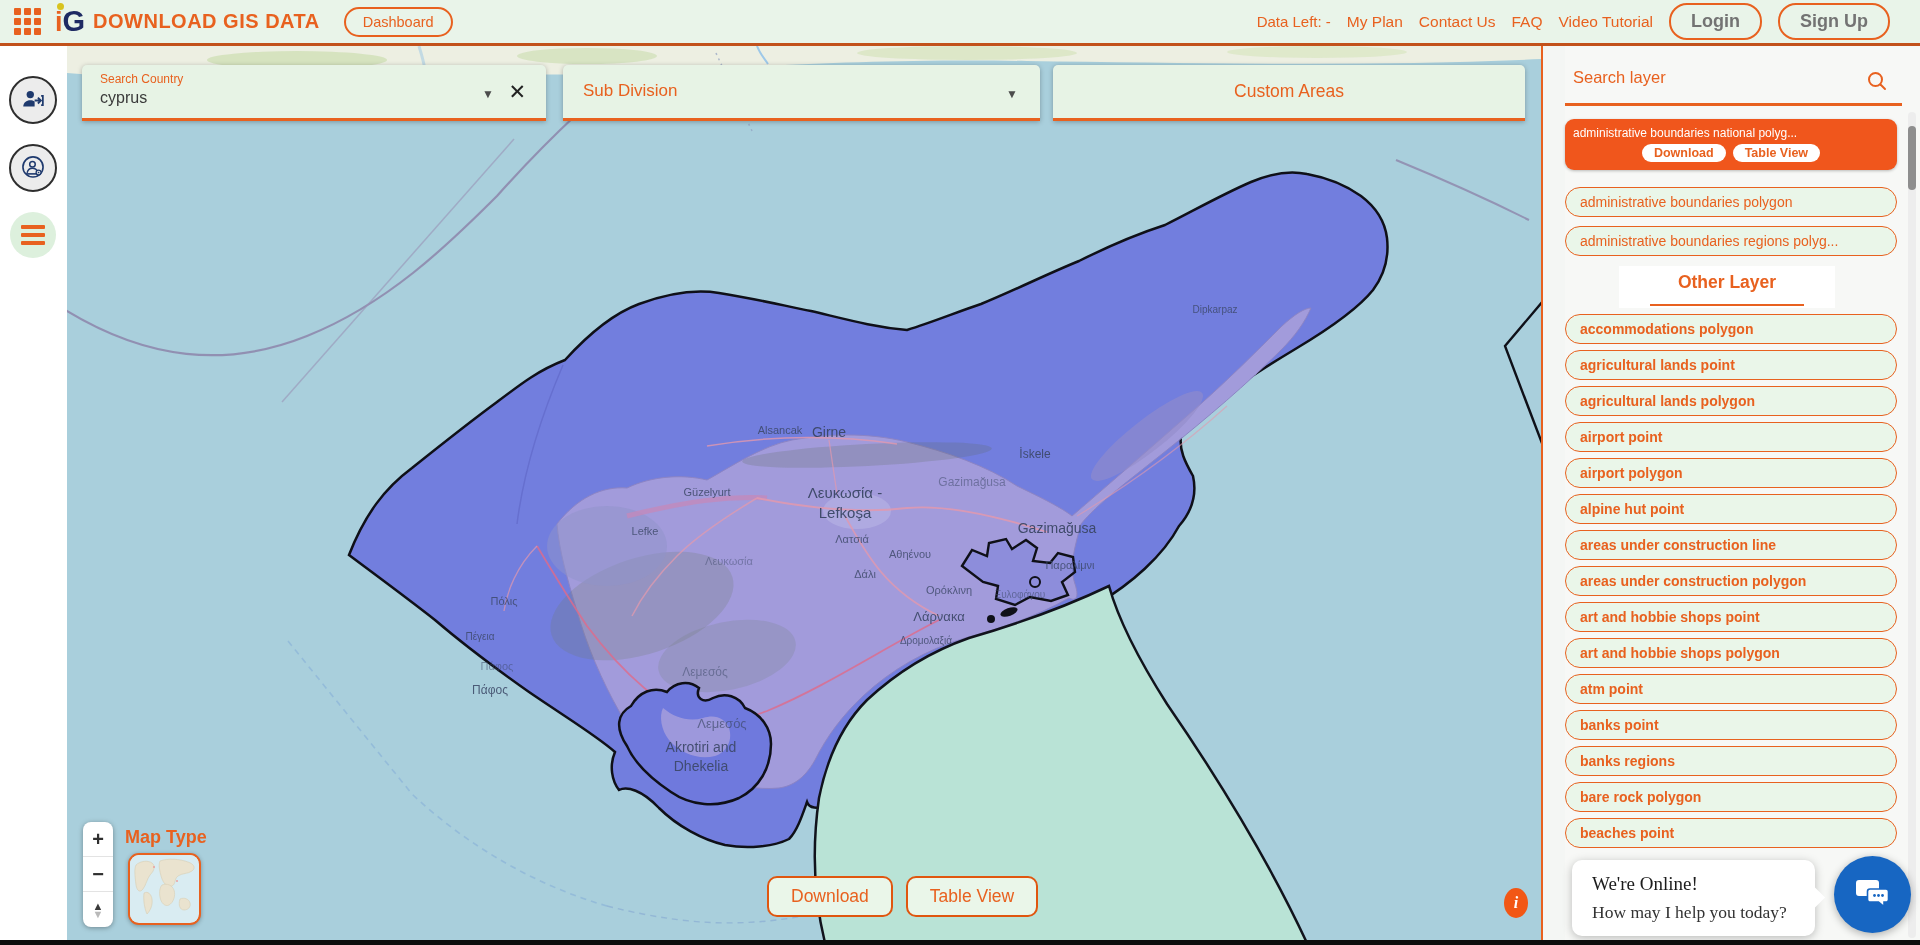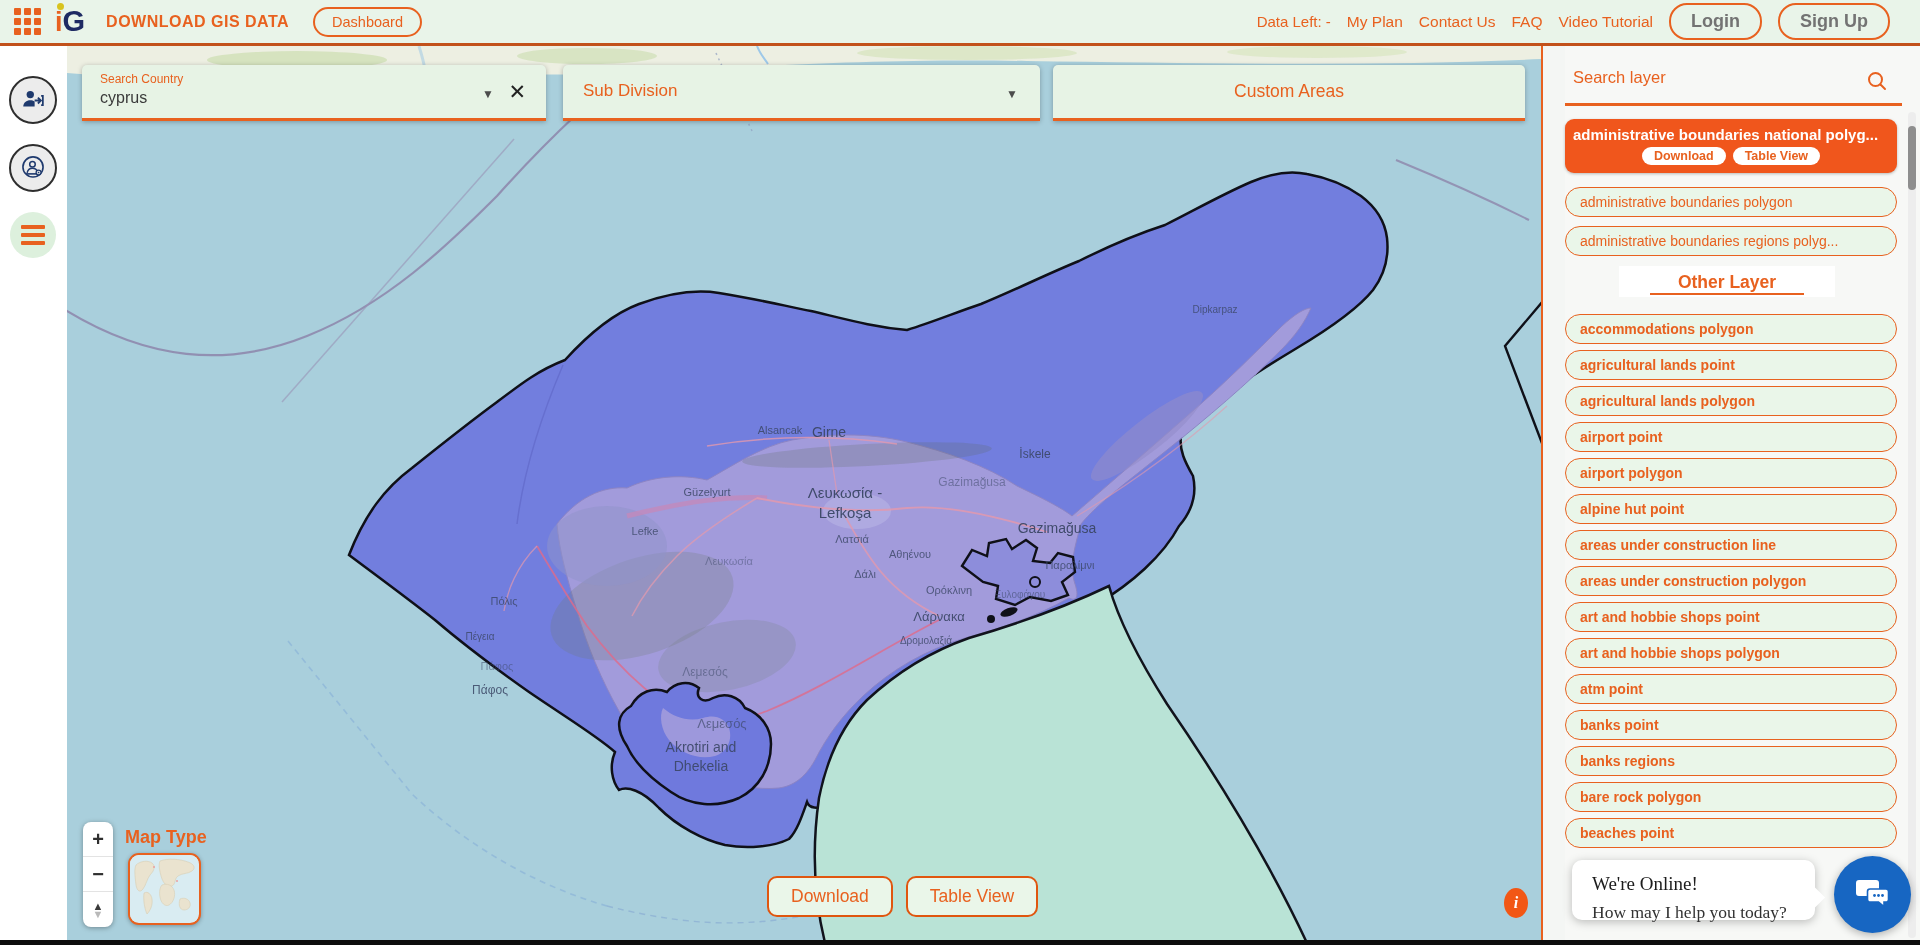--- a/index.html
+++ b/index.html
@@ -10,21 +10,21 @@
   header { position:absolute; top:0; left:0; width:1920px; height:46px; background:#e9f4e9;
            border-bottom:3px solid #c2511b; display:flex; align-items:center; z-index:30; }
   .grid-icon { width:27px; height:27px; margin-left:14px; display:grid; grid-template-columns:repeat(3,7px);
                grid-template-rows:repeat(3,7px); gap:3px; cursor:pointer; }
   .grid-icon span { background:#e8611f; border-radius:1px; }
   .logo { display:flex; align-items:baseline; margin-left:14px; position:relative; }
   .logo-i { color:#e8611f; font-weight:bold; font-size:27px; font-style:normal; }
   .logo-i::before { content:""; position:absolute; top:-2px; left:2px; width:7px; height:7px;
                     background:#d8c31e; border-radius:50%; }
   .logo-g { color:#1e2a63; font-weight:bold; font-size:29px; }
-  .brand { color:#e8611f; font-weight:bold; font-size:16px; letter-spacing:.5px; margin-left:21px; }
+  .brand { color:#e8611f; font-weight:bold; font-size:20px; letter-spacing:.5px; margin-left:8px; }
   .dashboard-btn { margin-left:24px; border:2px solid #e8611f; color:#e8611f; background:transparent;
                    border-radius:17px; padding:5px 17px; font-size:14.5px; cursor:pointer; font-family:inherit; }
   .header-right { margin-left:auto; display:flex; align-items:center; gap:16px; padding-right:30px; }
   .data-left { color:#e8611f; font-size:15px; }
   .nav-link { color:#e8611f; font-size:15.5px; text-decoration:none; cursor:pointer; }
   .pill-btn { border:2px solid #e8611f; color:#737373; background:transparent; border-radius:18px;
               padding:6px 20px; font-size:18px; font-weight:bold; cursor:pointer; font-family:inherit; }
 
   
   .leftbar { position:absolute; top:46px; left:0; width:67px; height:899px; background:#ffffff; z-index:25; }
@@ -82,40 +82,40 @@
 
   
   .rightbar { position:absolute; top:46px; left:1565px; width:355px; height:899px; background:#f7f8f6; z-index:20; }
   .layer-search-wrap { position:absolute; top:12px; left:0; width:337px; border-bottom:3px solid #e8611f; height:48px; }
   .layer-search { position:absolute; top:10px; left:8px; width:280px; background:transparent; border:none; outline:none;
                   font-size:16.5px; color:#e8611f; font-family:inherit; }
   .layer-search::placeholder { color:#e8611f; opacity:1; }
   .search-glyph { position:absolute; right:14px; top:12px; }
   .active-layer { position:absolute; top:73px; left:0px; width:332px; background:#f0561c; border-radius:9px;
                   padding:7px 8px 8px; cursor:pointer; box-shadow:0 1px 3px rgba(0,0,0,.25); }
-  .active-layer-title { color:#fff; font-weight:bold; font-size:15px; white-space:nowrap; overflow:hidden; }
+  .active-layer-title { color:#fff; font-weight:normal; font-size:12px; white-space:nowrap; overflow:hidden; }
   .active-layer-btns { display:flex; justify-content:center; gap:7px; margin-top:4px; }
   .mini-pill { background:#fff; color:#e8611f; font-weight:bold; font-size:12.5px; border:none;
                border-radius:11px; padding:2px 12px; cursor:pointer; font-family:inherit; }
   .layer-pill { position:relative; width:332px; height:30px; background:#eaf6e9; border:1.8px solid #e8611f;
                 border-radius:15px; color:#e8611f; font-size:14px; display:flex; align-items:center;
                 padding-left:14px; cursor:pointer; margin:0 0 6px 0; white-space:nowrap; overflow:hidden; }
   .admin-pill-1 { position:absolute; top:141px; left:0; }
   .admin-pill-2 { position:absolute; top:180px; left:0; }
   .other-layer-head { position:absolute; top:220px; left:54px; width:216px; background:#fff; text-align:center;
                       padding:6px 0 2px; }
   .other-layer-head span { color:#e8611f; font-weight:bold; font-size:17.5px; display:inline-block;
-                           border-bottom:2px solid #e8611f; padding:0 28px 0; }
+                           border-bottom:2px solid #e8611f; padding:0 28px 11px; }
   .other-layers { position:absolute; top:268px; left:0; width:340px;font-weight:bold; }
   .other-layers .layer-pill { margin-bottom:6px; }
   .scroll-track { position:absolute; right:4px; top:66px; width:8px; height:826px; background:#ededed; border-radius:4px; }
   .scroll-thumb { position:absolute; right:4px; top:80px; width:8px; height:64px; background:#8e8e8e; border-radius:4px; cursor:pointer; }
 
   
-  .chat-box { position:absolute; left:1572px; top:860px; width:243px; height:60px; background:#fff;
+  .chat-box { position:absolute; left:1572px; top:860px; width:243px; height:76px; background:#fff;
               border-radius:10px; box-shadow:0 2px 10px rgba(0,0,0,.25); z-index:40; padding:13px 0 0 20px;
               font-family:"Liberation Serif",serif; cursor:pointer; }
   .chat-box::after { content:""; position:absolute; right:-7px; top:30px; width:15px; height:15px;
                      background:#fff; transform:rotate(45deg); }
   .chat-line1 { font-size:19px; color:#1c1c1c; }
   .chat-line2 { font-size:17.5px; color:#333; margin-top:7px; }
   .chat-bubble { position:absolute; left:1834px; top:856px; width:77px; height:77px; border-radius:50%;
                  background:#1766c2; z-index:41; display:flex; align-items:center; justify-content:center;
                  cursor:pointer; box-shadow:0 2px 8px rgba(0,0,0,.3); }
 

